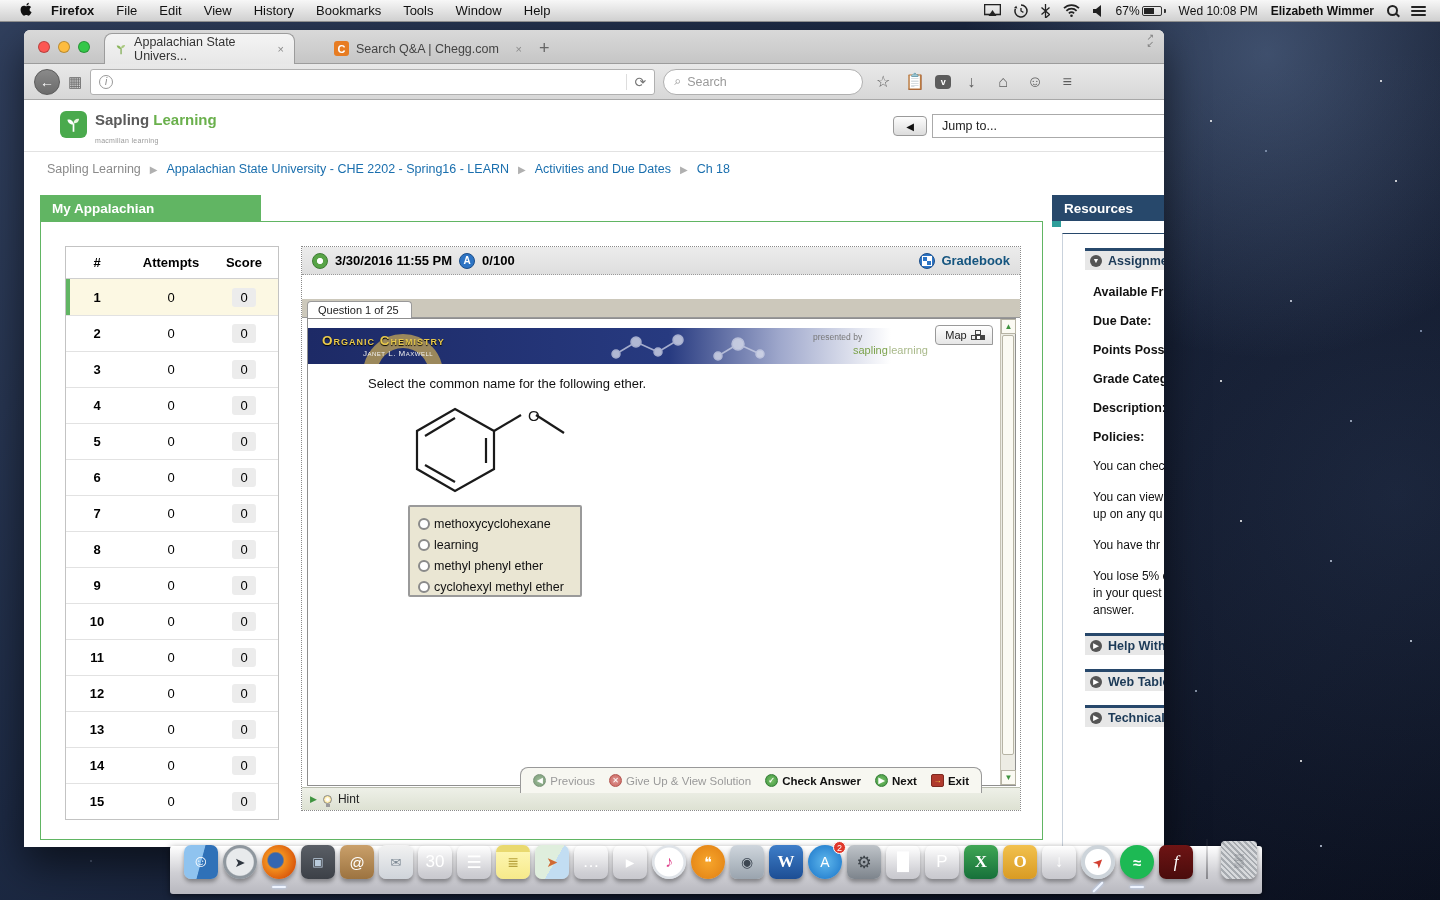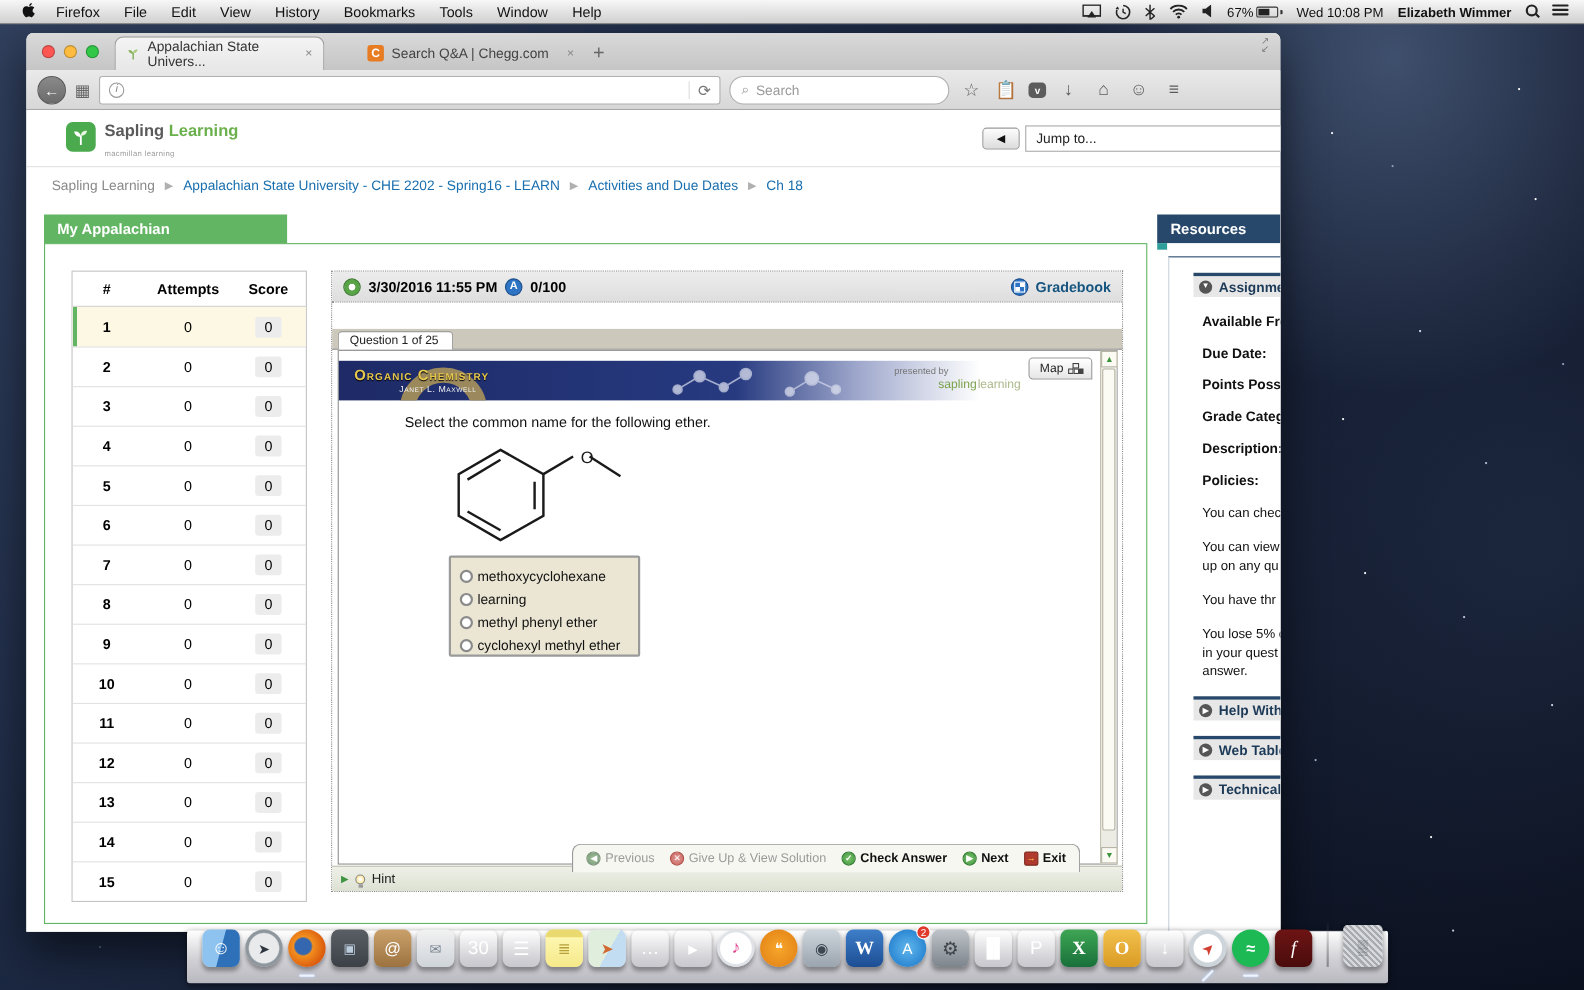--- a/index.html
+++ b/index.html
@@ -13,22 +13,22 @@
     box-shadow: 1210px 120px #fff, 1290px 300px #dfe6f2, 1395px 180px #fff, 1350px 420px #b9c4d8,
     1240px 520px #fff, 1410px 640px #d7e0ee, 1300px 760px #fff, 1195px 690px #aab6cc,
     1265px 150px #8fa0bd, 1380px 80px #fff, 1330px 560px #c4cfe2, 1420px 330px #93a3c0,
     1220px 380px #fff, 1160px 60px #d0dae8, 90px 860px #5c6a85, 1320px 845px #c8d2e4;}
   
   #menubar{position:absolute;left:0;top:0;width:1440px;height:22px;
     background:linear-gradient(#f7f7f7,#d0d0d0);border-bottom:1px solid #8e8e8e;
     display:flex;align-items:center;font-size:13px;color:#111;z-index:50}
   #menubar .apple{margin:0 18px 0 20px}
   #menubar .mitem{margin-right:22px}
-  #menubar .mitem.app{font-weight:normal}
-  #mb-right{margin-left:auto;display:flex;gap:13px;padding-right:14px;font-size:12px}
+  #menubar .mitem.app{font-weight:bold}
+  #mb-right{margin-left:auto;display:flex;align-items:center;gap:13px;padding-right:14px;font-size:12px}
   .batt{display:inline-flex;align-items:center;gap:2px}
   .batt .body{width:20px;height:10px;border:1px solid #333;border-radius:2px;padding:1px;display:inline-block}
   .batt .fill{display:block;height:100%;width:64%;background:#222}
   .batt .cap{width:2px;height:4px;background:#333;display:inline-block;border-radius:0 1px 1px 0}
   .mb-user{font-weight:bold}
   .spot{width:11px;height:11px;border:2px solid #222;border-radius:50%;position:relative;display:inline-block}
   .spot:after{content:"";position:absolute;width:5px;height:2px;background:#222;transform:rotate(45deg);right:-4px;bottom:-2px}
   .nclist{display:inline-flex;flex-direction:column;gap:2px}
   .nclist span{width:15px;height:2px;background:#222;border-radius:1px}
   

